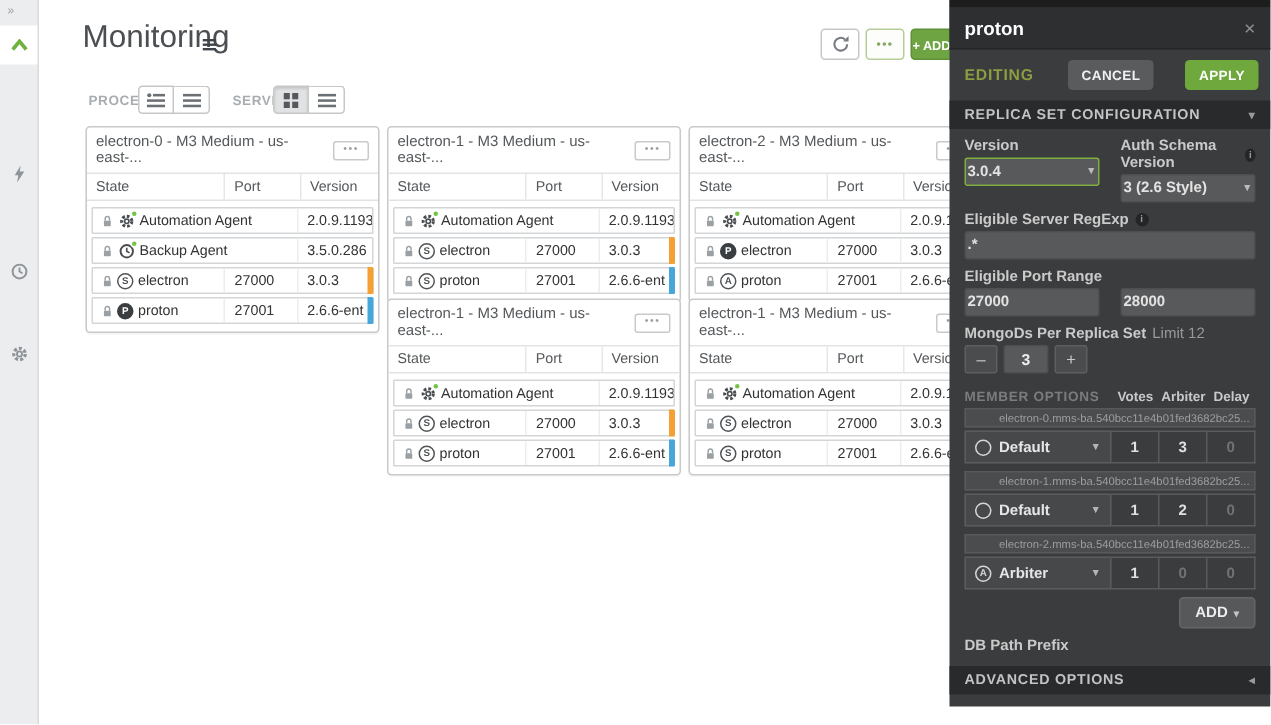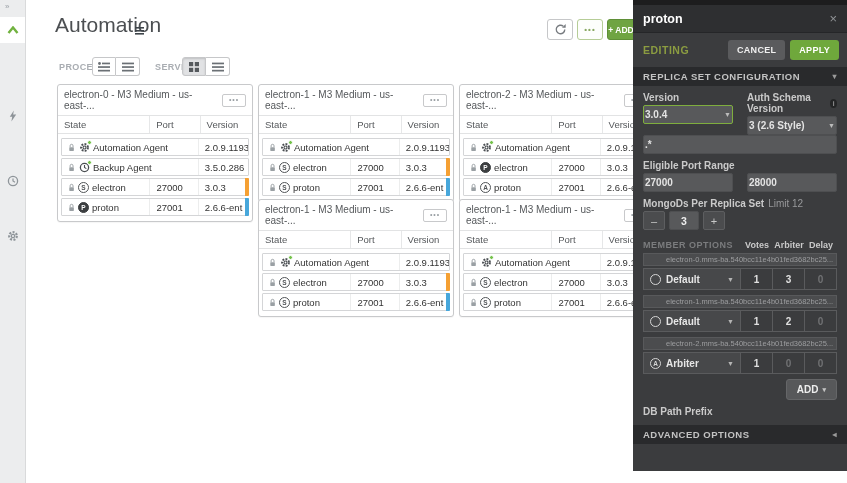--- a/index.html
+++ b/index.html
@@ -73,21 +73,21 @@
   .circ.filled { background:#3b3e40; border-color:#3b3e40; color:#fff; }
 
   
   .panel { position:absolute; left:633px; top:0; width:214px; height:471px;
     background:#3b3c3e; color:#ddd; }
   .panel-topstrip { height:5px; background:#1d1d1e; }
   .panel-head { height:28px; background:#2e2f31; border-bottom:1px solid #252628;
     display:flex; align-items:center; justify-content:space-between; padding:0 10px; }
   .panel-title { color:#fff; font-size:12.5px; font-weight:bold; }
   .close-x { color:#909396; font-size:13px; cursor:pointer; }
-  .edit-row { display:flex; align-items:center; padding:7px 8px 7px 10px; }
+  .edit-row { display:flex; align-items:center; padding:7px 8px 7px 10px;gap:16px; }
   .editing { flex:1; color:#8b9c41; font-size:10.5px; font-weight:bold; letter-spacing:.5px; }
   .pbtn { font-size:9px; font-weight:bold; letter-spacing:.3px; padding:5px 9px;
     border-radius:3px; cursor:pointer; }
   .btn-cancel { background:#5a5b5d; color:#f0f0f0; margin-right:5px; }
   .btn-apply  { background:#6fa83c; color:#fff; }
   .section-head { background:#292a2c; display:flex; align-items:center; justify-content:space-between;
     padding:4px 10px; font-size:9.5px; font-weight:bold; color:#c3c3c3; letter-spacing:.5px; cursor:pointer; }
   .section-head .sec-caret { color:#9a9a9a; font-size:8px; }
   .panel-body { padding:0 10px; }
   .f-label { display:flex; align-items:center; font-size:10px; font-weight:bold; color:#cacaca;
@@ -156,21 +156,21 @@
   </div>
   <div class="nav-item" style="top:223px;">
     <svg width="12" height="12" viewBox="0 0 12 12">
         <circle cx="6" cy="6" r="3.8" fill="none" stroke="#8e9499" stroke-width="2.2" stroke-dasharray="2 1.4"></circle>
         <circle cx="6" cy="6" r="1.7" fill="none" stroke="#8e9499" stroke-width="1.2"></circle>
       </svg>
   </div>
 </div>
 
 <div class="main">
-  <div class="page-title">Automation</div>
+  <div class="page-title">Monitoring</div>
   <div class="title-mini-icon">
     <svg width="9" height="8" viewBox="0 0 9 8">
         <rect y="0" width="9" height="1.6" fill="#3e444a"></rect>
         <rect y="3" width="9" height="1.6" fill="#3e444a"></rect>
         <rect y="6" width="9" height="1.6" fill="#3e444a"></rect>
       </svg>
   </div>
 
   <div class="tool-label" style="left:33px; top:62px;">PROCESSES</div>
   <div class="btn-group" style="left:66px; top:57px;">
@@ -586,20 +586,24 @@
           <span>Auth Schema Version</span>
           <span class="info-i">i</span>
         </div>
         <div class="sel">
           <span>3 (2.6 Style)</span>
           <span class="caret">▼</span>
         </div>
       </div>
     </div>
 
+    <div class="f-label">
+      <span>Eligible Server RegExp</span>
+      <span class="info-i">i</span>
+    </div>
     <div class="inp full">.*</div>
 
     <div class="f-label">Eligible Port Range</div>
     <div class="row2">
       <div class="inp col2">27000</div>
       <div class="inp col2">28000</div>
     </div>
 
     <div class="f-label">
       <span>MongoDs Per Replica Set</span>

